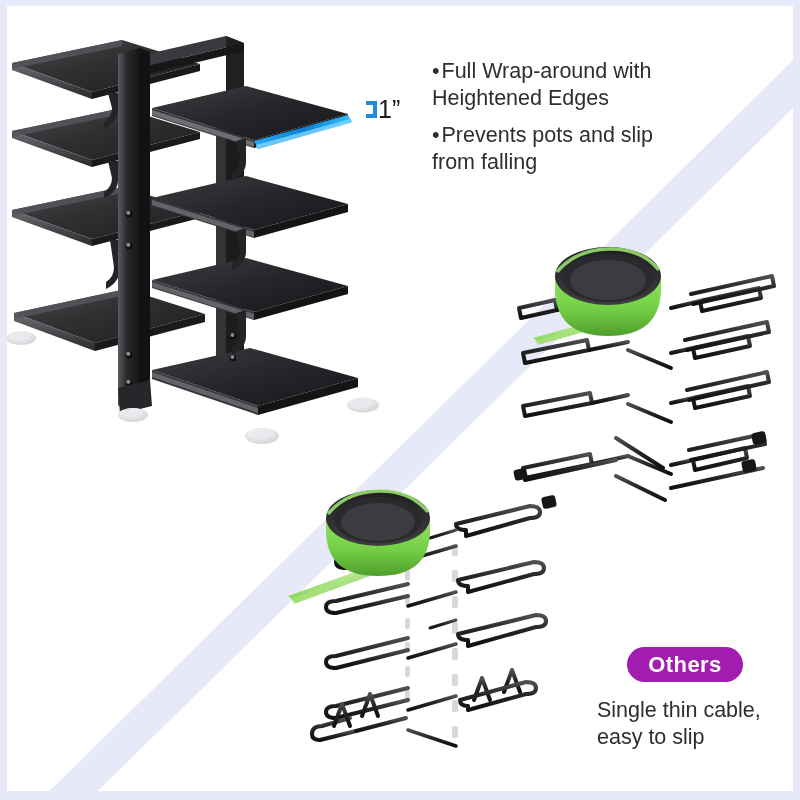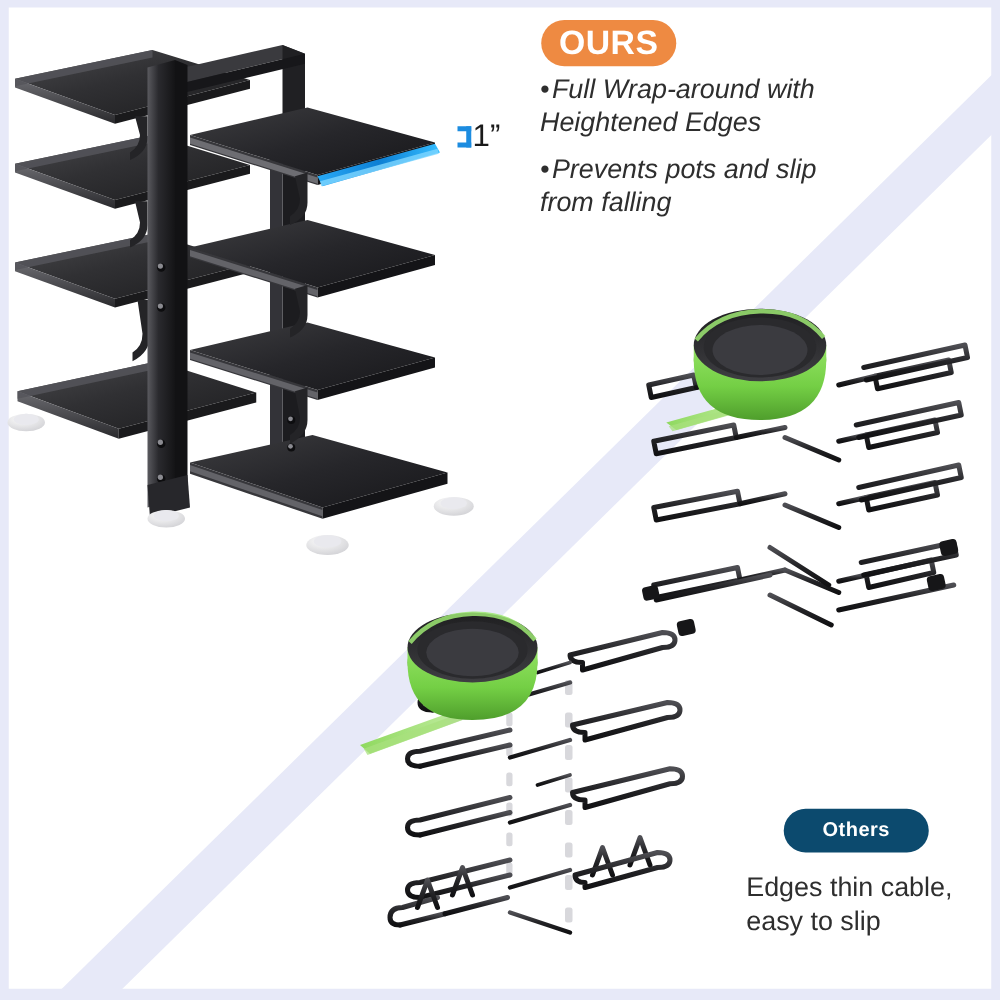--- a/index.html
+++ b/index.html
@@ -40,32 +40,32 @@
   }
   #ours-badge{
     left:433px;top:16px;
     width:108px;height:37px;
     background:#ee8a42;
     font-size:27px;
   }
   #others-badge{
     left:627px;top:647px;
     width:116px;height:35px;
-    background:#0c4a6e;
-    font-size:16px;
+    background:#a21caf;
+    font-size:22px;
   }
   
   .bullets{
     position:absolute;
     left:432px;top:58px;width:250px;
     color:#2e2e2e;
     font-size:21.5px;
     line-height:26.5px;
   }
-  .bullets p{margin:0 0 11px 0;font-style:italic;}
+  .bullets p{margin:0 0 11px 0;}
   .bullets .dot{margin-right:2px;}
   #others-text{
     position:absolute;
     left:597px;top:697px;width:200px;
     color:#2e2e2e;
     font-size:21.5px;
     line-height:27px;
   }
 
   
@@ -248,23 +248,20 @@
         <ellipse cx="363" cy="384.5" rx="10.5" ry="4.8" fill="#e9e9ee"></ellipse>
       </g>
     </svg>
   </div>
 
   <div id="measure">
     <span class="brk"></span>
     <span class="lbl">1”</span>
   </div>
 
-  <div class="badge" id="ours-badge">
-    <span>OURS</span>
-  </div>
 
   <div class="bullets">
     <p>
       <span class="dot">•</span><span>Full Wrap-around with Heightened Edges</span>
     </p>
     <p>
       <span class="dot">•</span><span>Prevents pots and slip from falling</span>
     </p>
   </div>
 
@@ -425,15 +422,15 @@
         <ellipse cx="100" cy="52" rx="44" ry="23" fill="#2a2a2d"></ellipse>
         <ellipse cx="100" cy="54" rx="37" ry="19" fill="#3b3b40"></ellipse>
         <path d="M50,46 Q68,24 100,23 Q132,22 150,44" stroke="#9ee873" stroke-width="3.5" fill="none" opacity=".85"></path>
       </g>
     </svg>
   </div>
 
   <div class="badge" id="others-badge">
     <span>Others</span>
   </div>
-  <div id="others-text">Edges thin cable, easy to slip</div>
+  <div id="others-text">Single thin cable, easy to slip</div>
 
 </div>
 
 </body></html>

